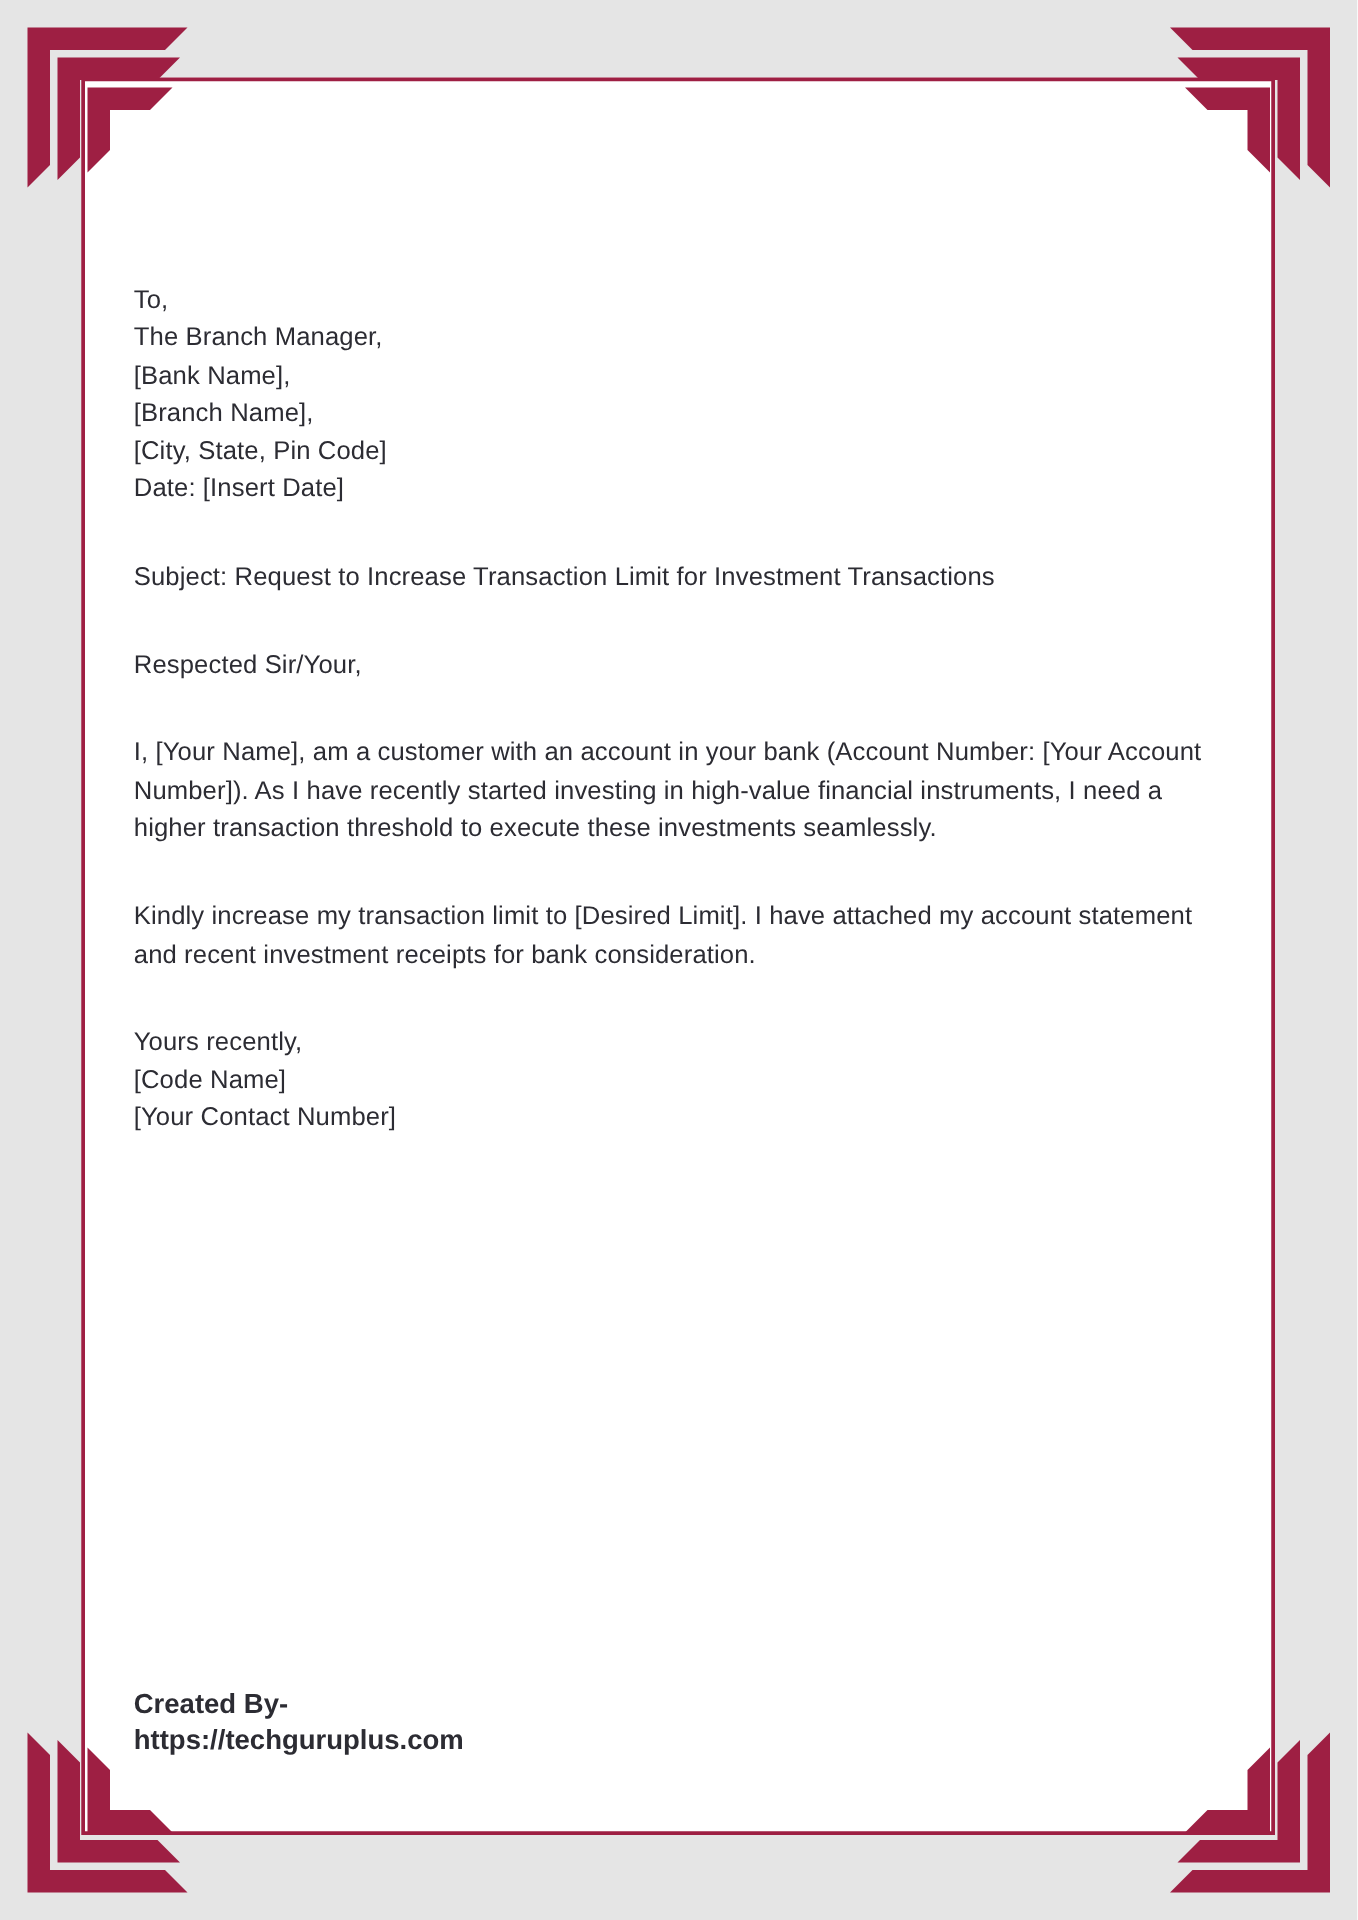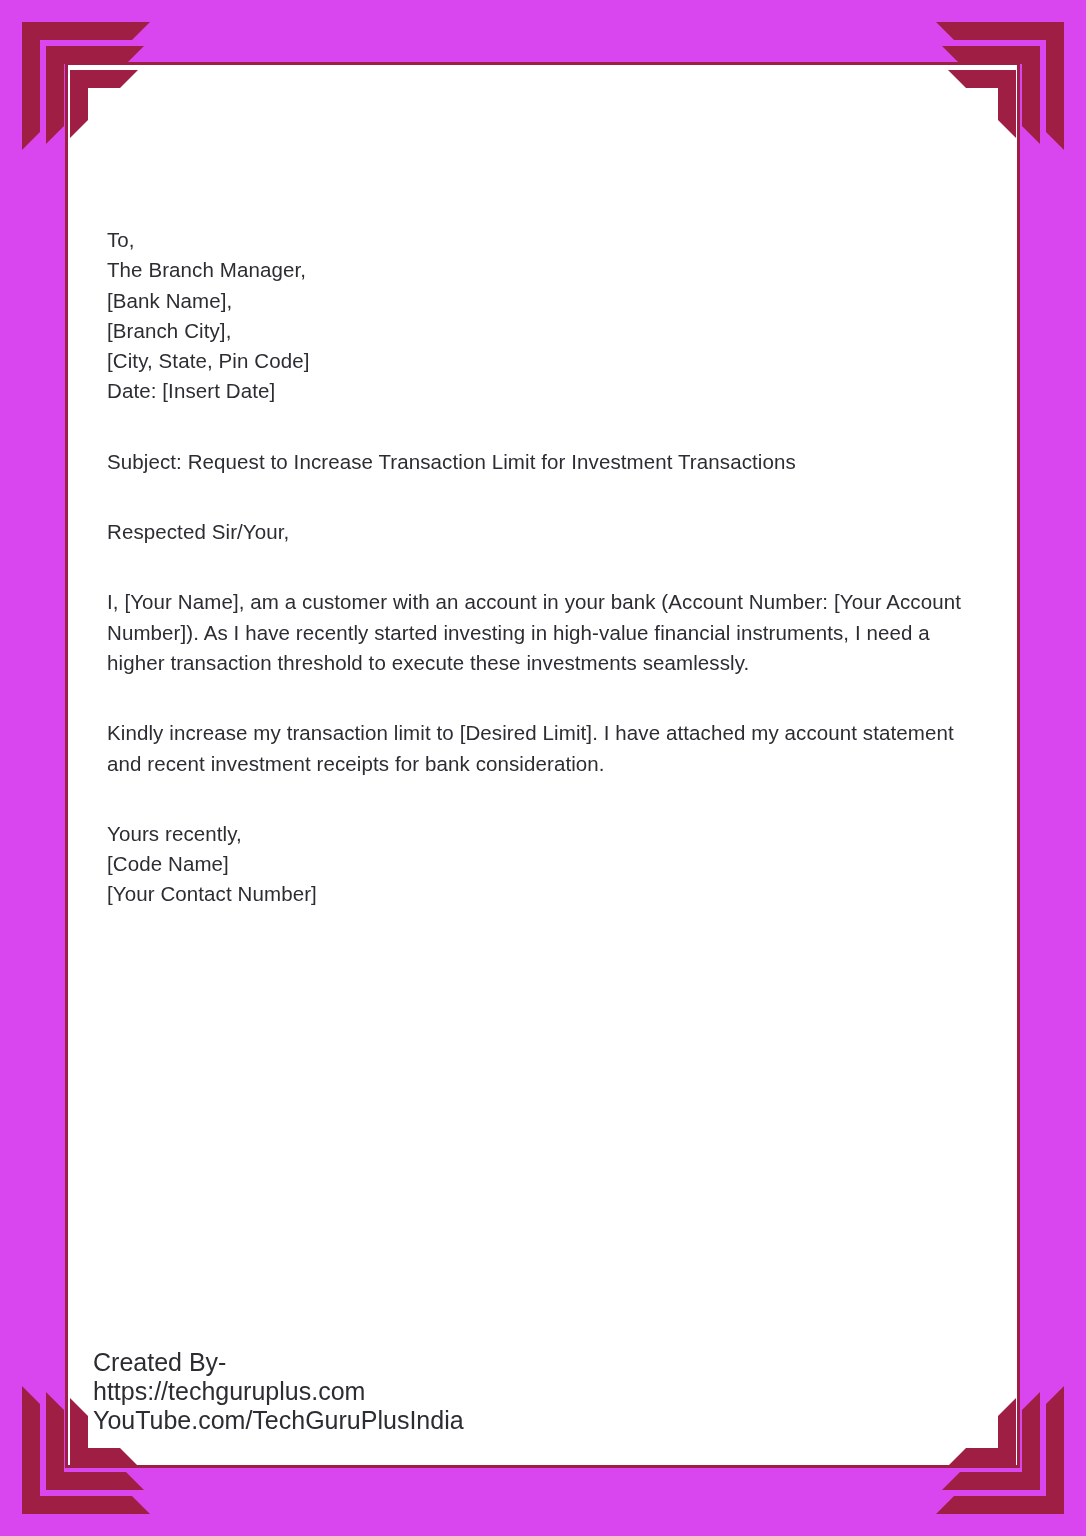--- a/index.html
+++ b/index.html
@@ -7,21 +7,21 @@
     padding: 0;
     background: #ffffff;
   }
   body {
     font-family: "Liberation Sans", sans-serif;
   }
   .page {
     position: relative;
     width: 1086px;
     height: 1536px;
-    background: #d946ef;
+    background: #e5e5e5;
     overflow: hidden;
     box-sizing: border-box;
   }
 
   
   .frame {
     position: absolute;
     left: 65px;
     top: 62px;
     width: 955px;
@@ -59,27 +59,28 @@
     letter-spacing: 0.1px;
   }
   .block { margin: 0; }
   .block + .block { margin-top: 40px; }
   .line { display: block; white-space: pre-wrap; }
   .para { white-space: normal; }
 
   
   .credit {
     position: absolute;
-    left: 93px;
+    left: 107px;
     top: 1348px;
     width: 700px;
     z-index: 4;
     color: #2c2c33;
-    font-size: 25px;
+    font-size: 22px;
     line-height: 29px;
+    font-weight: bold;
   }
 </style>
 </head>
 <body>
 
 <div class="page">
 
   <div class="frame"></div>
 
   <div class="corner corner-tl">
@@ -113,21 +114,21 @@
       <path d="M54 54 L122 54 L104 72 L72 72 L72 104 L54 122 Z" fill="#9e1f43"></path>
     </svg>
   </div>
 
   <div class="letter">
 
     <div class="block">
       <span class="line">To,</span>
       <span class="line">The Branch Manager,</span>
       <span class="line">[Bank Name],</span>
-      <span class="line">[Branch City],</span>
+      <span class="line">[Branch Name],</span>
       <span class="line">[City, State, Pin Code]</span>
       <span class="line">Date: [Insert Date]</span>
     </div>
 
     <div class="block">
       <span class="line">Subject: Request to Increase Transaction Limit for Investment Transactions</span>
     </div>
 
     <div class="block">
       <span class="line">Respected Sir/Your,</span>
@@ -141,16 +142,15 @@
       <span class="line">Yours recently,</span>
       <span class="line">[Code Name]</span>
       <span class="line">[Your Contact Number]</span>
     </div>
 
   </div>
 
   <div class="credit">
     <span class="line">Created By-</span>
     <span class="line">https://techguruplus.com</span>
-    <span class="line">YouTube.com/TechGuruPlusIndia</span>
   </div>
 
 </div>
 
 </body></html>

